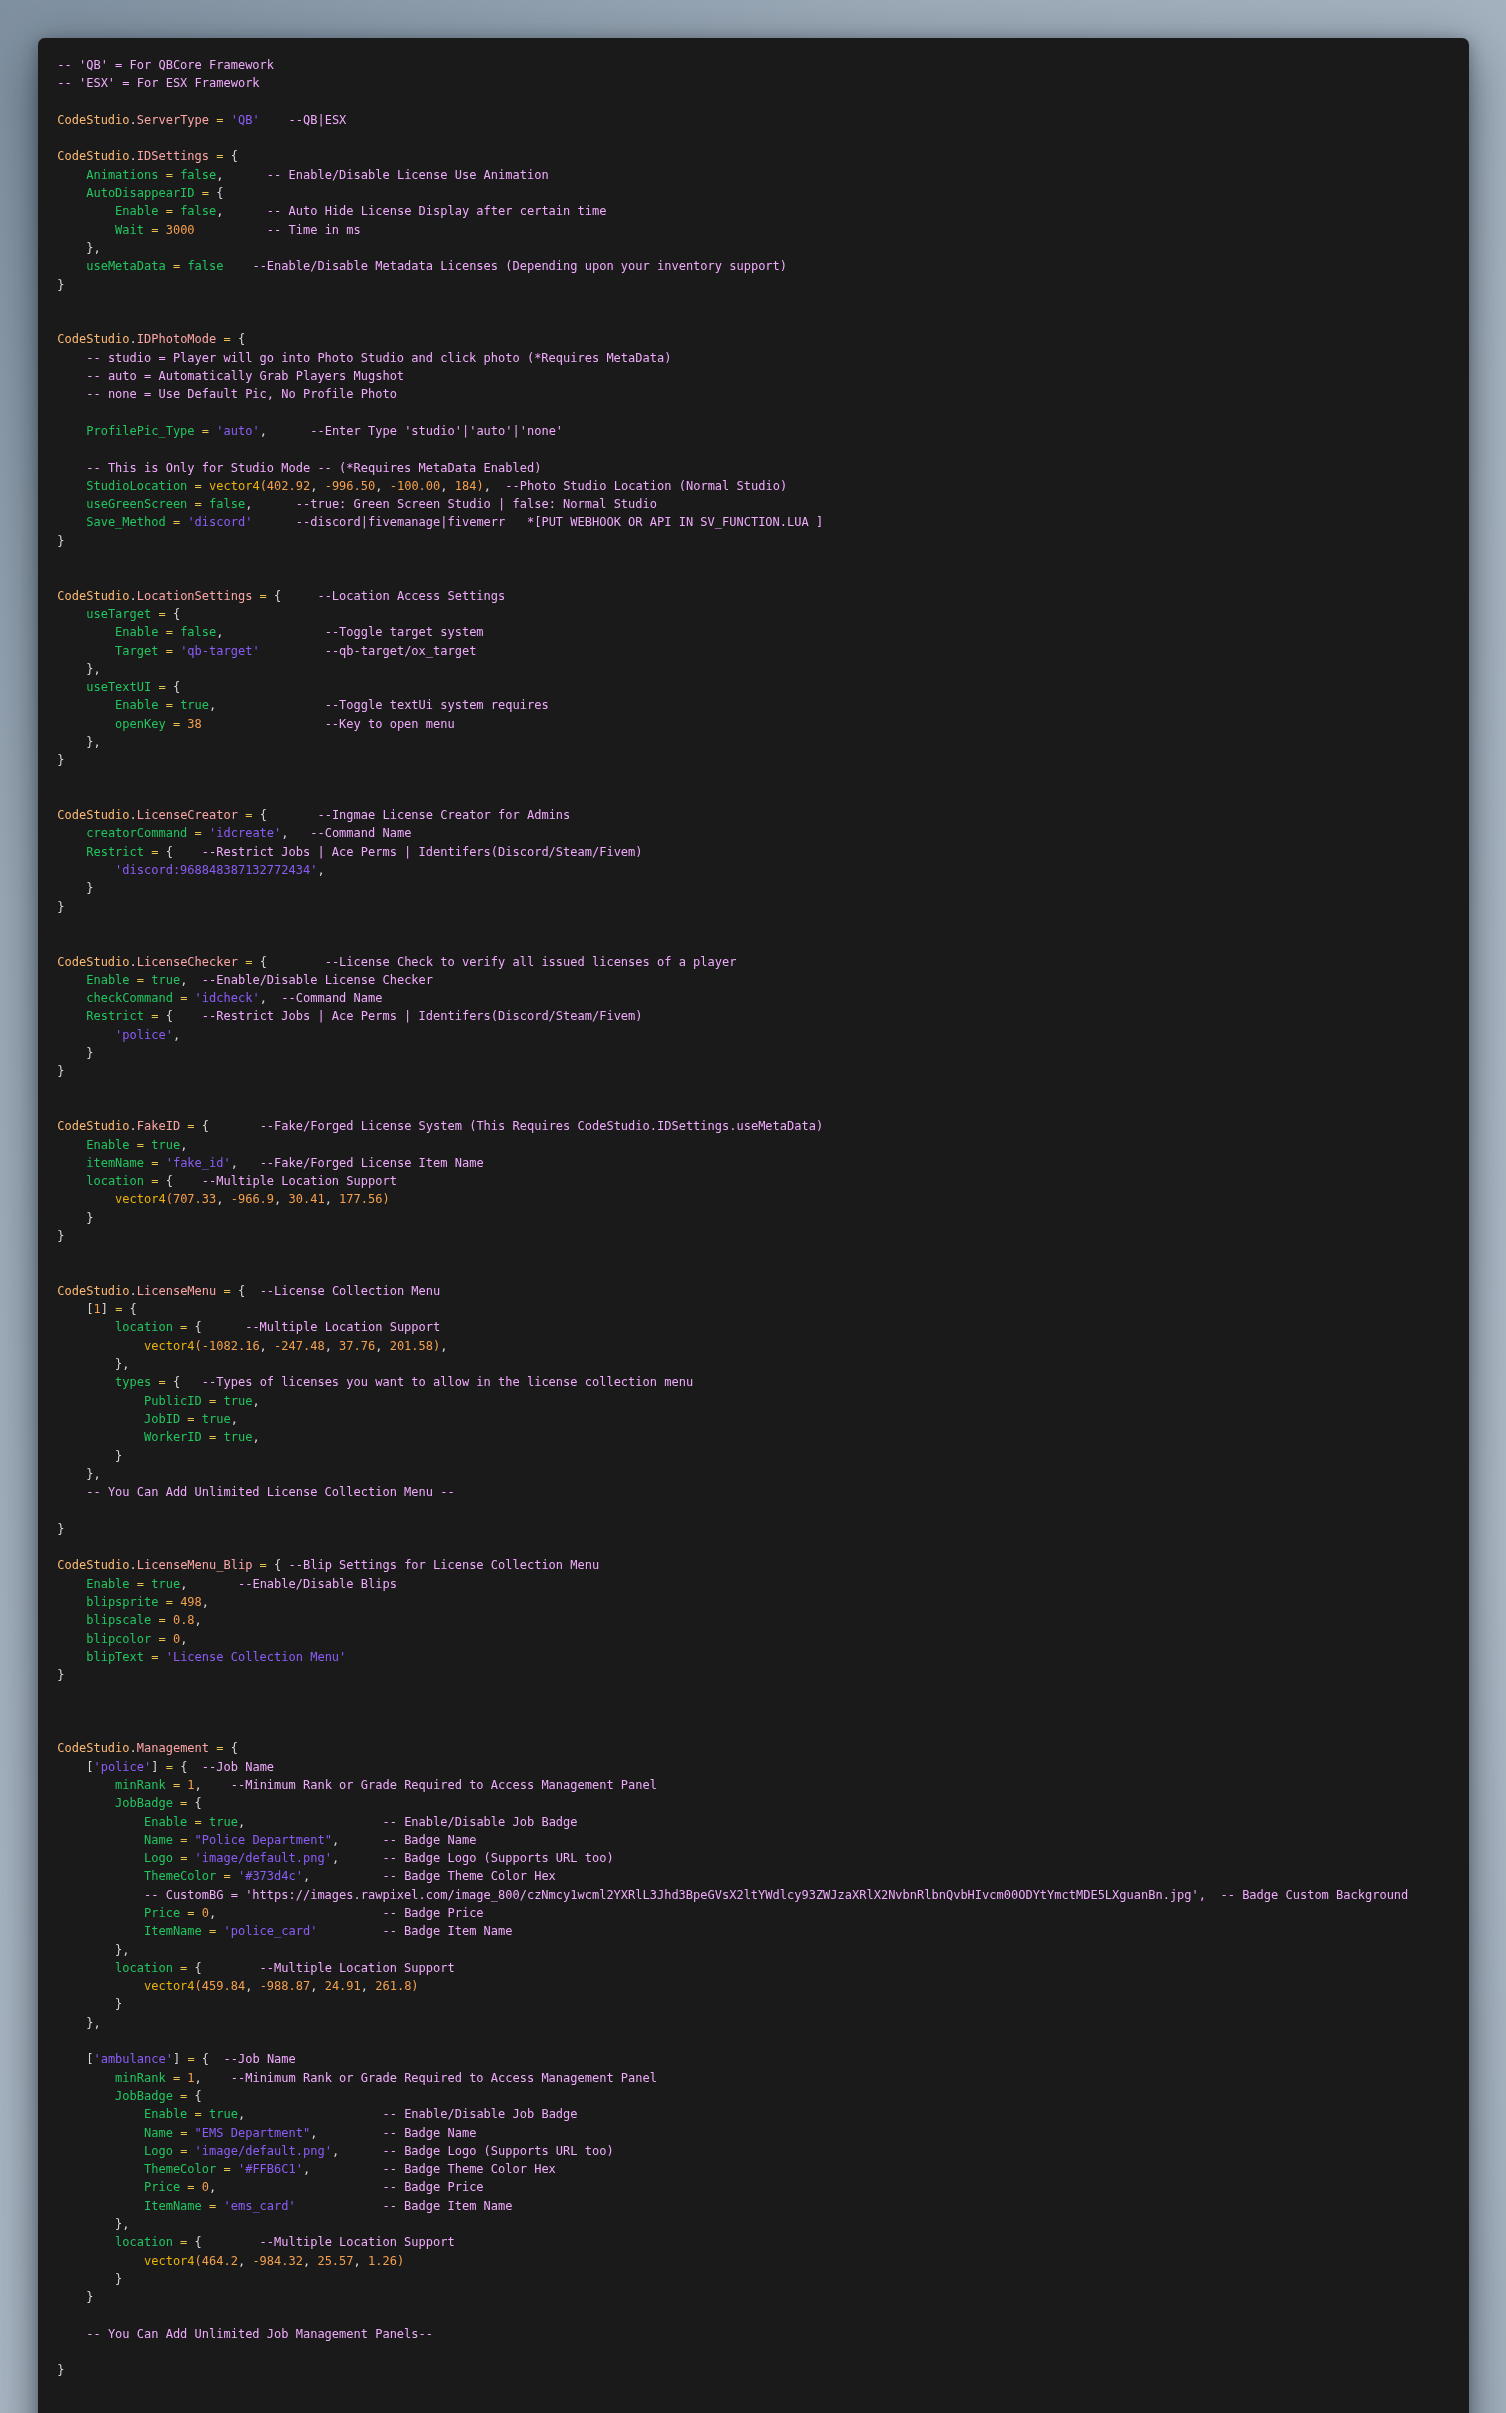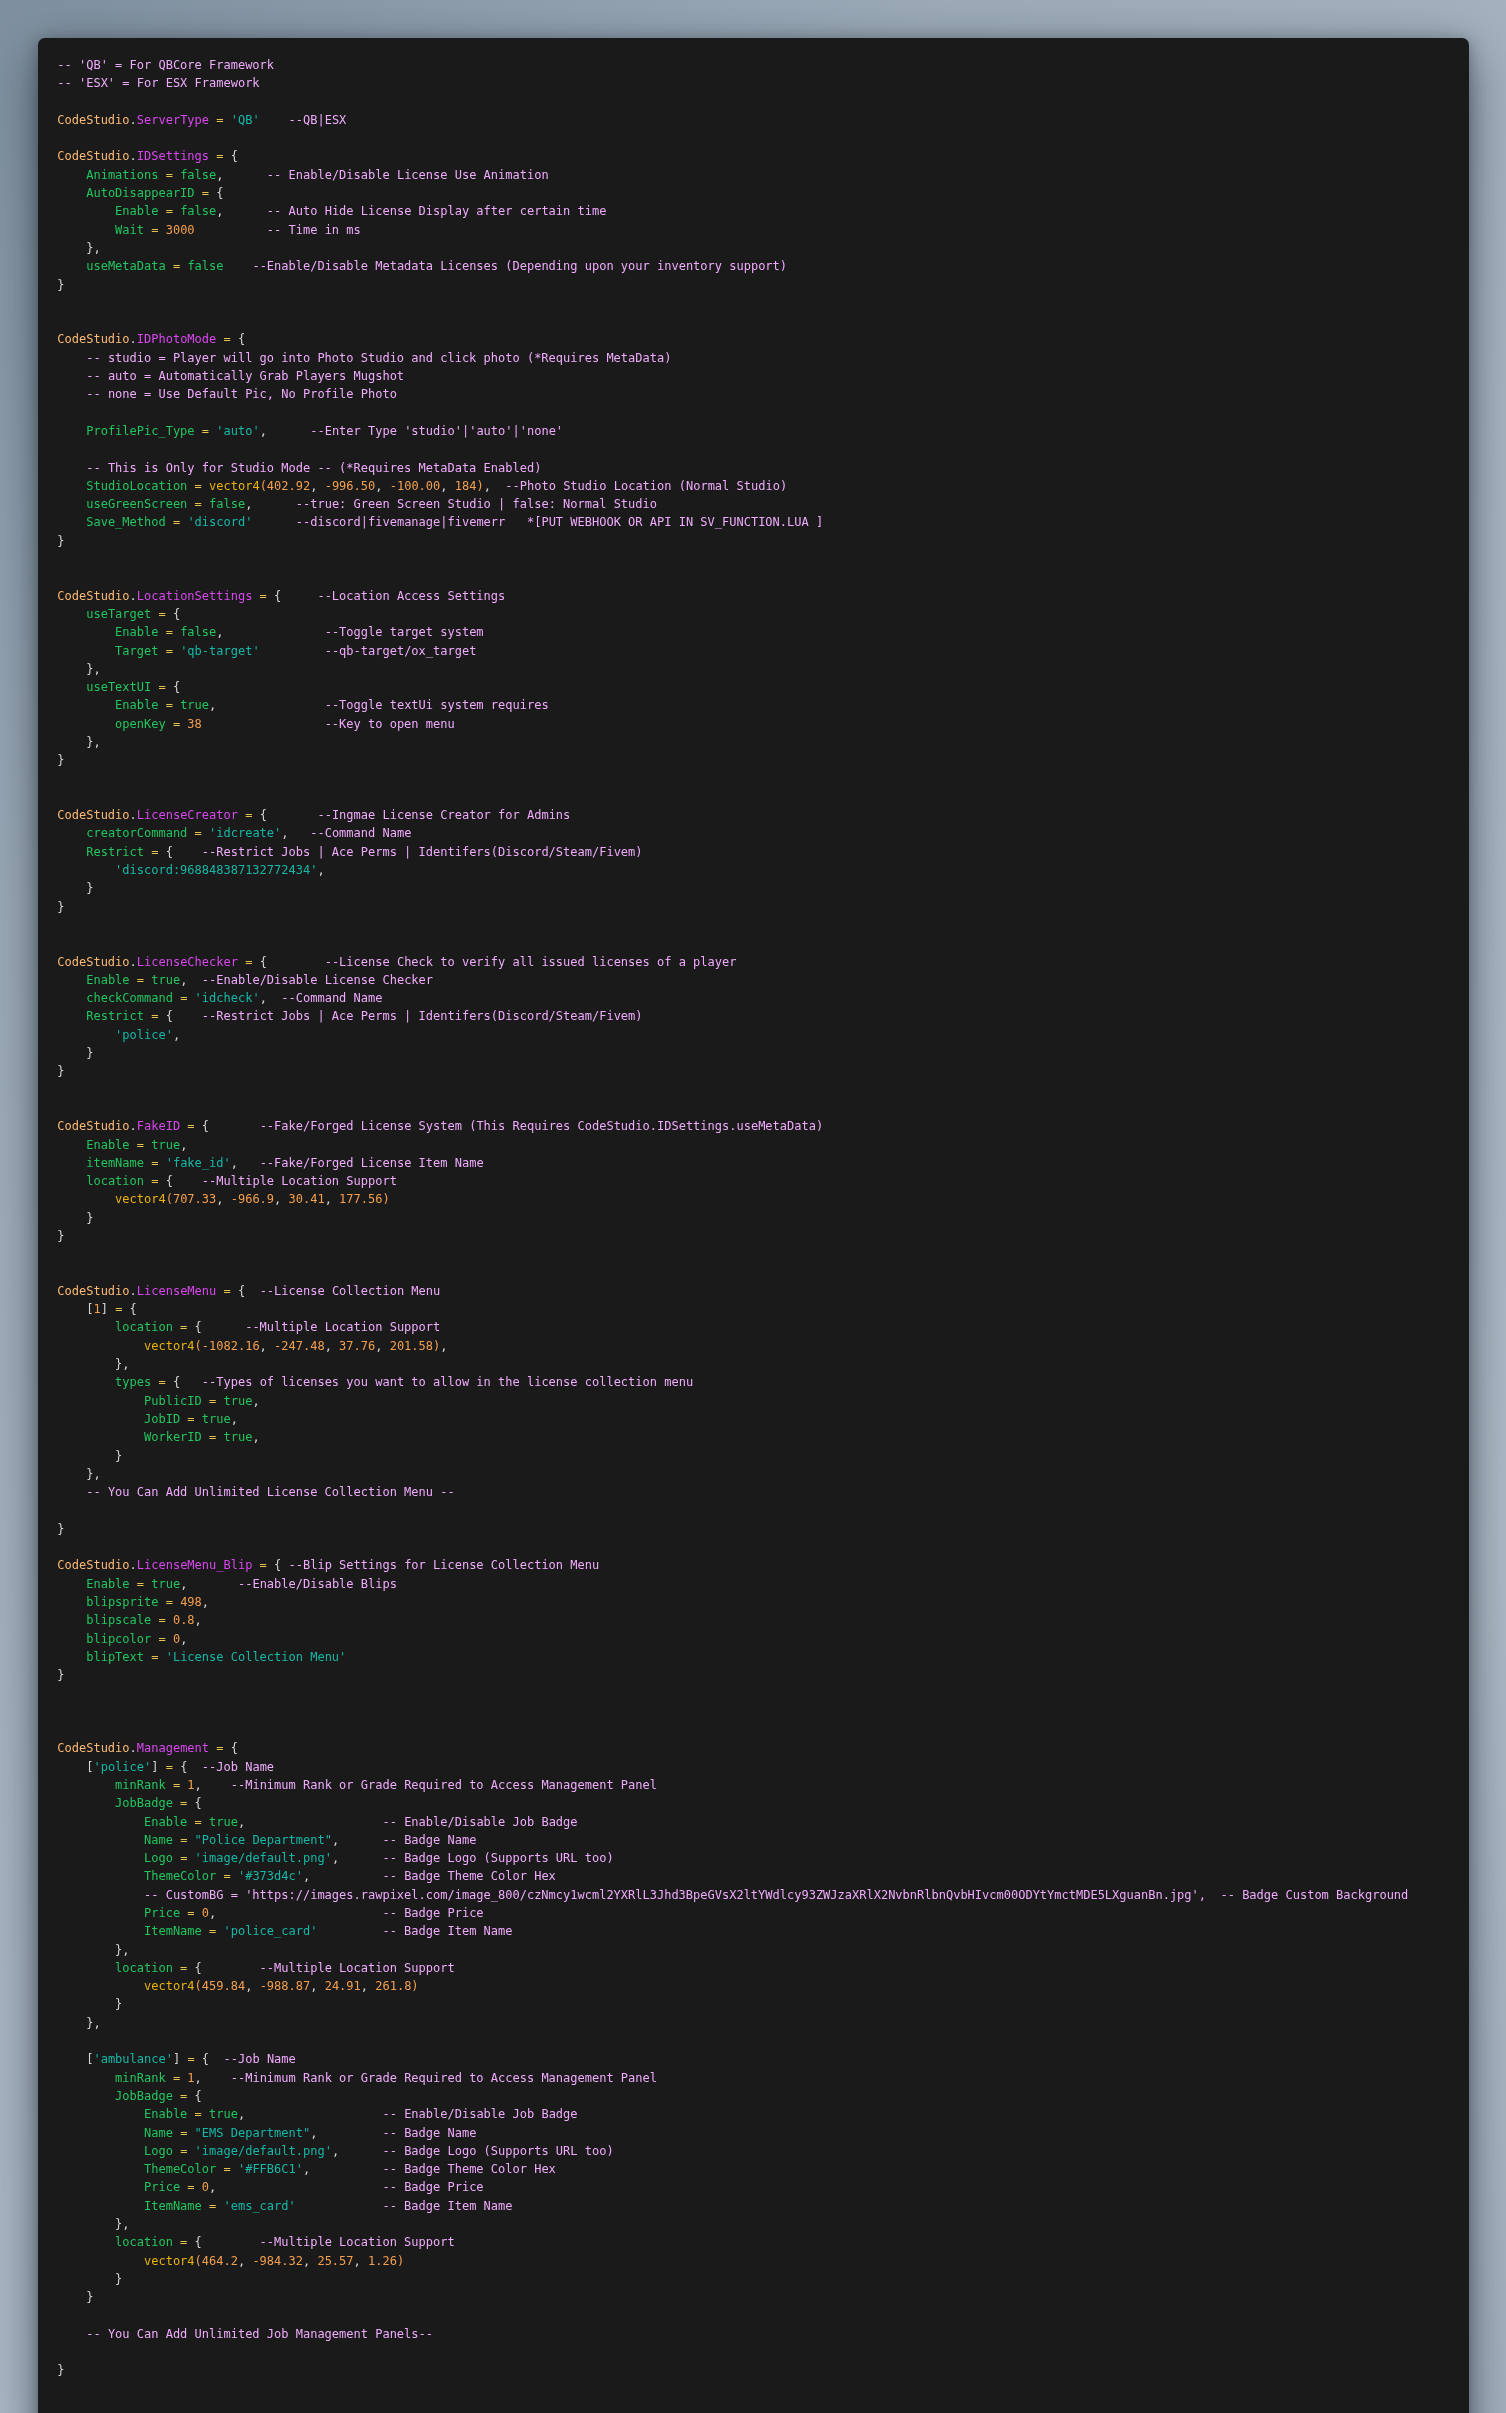--- a/index.html
+++ b/index.html
@@ -14,26 +14,26 @@
     box-shadow:0 16.4px 53px rgba(18,28,38,.55),0 3.9px 14.5px rgba(18,28,38,.35);
   }
   .code{
     margin:0;padding:18px 19.3px;
     font-size:12px;line-height:18.3px;white-space:pre;
     font-family:inherit;color:#d6d6d6;
   }
   .line{height:18.3px;}
   .tk-c{color:#f0abfc;}   
   .tk-r{color:#fdba74;}                      
-  .tk-b{color:#d946ef;}                      
+  .tk-b{color:#fca5a5;}                      
   .tk-k{color:#22c55e;}                      
   .tk-o{color:#e7c24f;}                      
   .tk-n{color:#f5a04d;text-align:center;}                      
   .tk-t{color:#22c55e;}                      
-  .tk-s{color:#14b8a6;}                      
+  .tk-s{color:#8b5cf6;}                      
   .tk-f{color:#eab308;}                      
   .tk-p{color:#d6d6d6;}                      
   .tk-w{color:#d6d6d6;}                      
 </style>
 </head>
 <body>
 
 <div class="panel">
   <pre class="code"><div class="line"><span class="tk-c">-- 'QB' = For QBCore Framework</span></div><div class="line"><span class="tk-c">-- 'ESX' = For ESX Framework</span></div><div class="line">&nbsp;</div><div class="line"><span class="tk-r">CodeStudio</span><span class="tk-p">.</span><span class="tk-b">ServerType</span><span class="tk-o"> = </span><span class="tk-s">'QB'</span><span class="tk-w">    </span><span class="tk-c">--QB|ESX</span></div><div class="line">&nbsp;</div><div class="line"><span class="tk-r">CodeStudio</span><span class="tk-p">.</span><span class="tk-b">IDSettings</span><span class="tk-o"> = </span><span class="tk-p">{</span></div><div class="line"><span class="tk-w">    </span><span class="tk-k">Animations</span><span class="tk-o"> = </span><span class="tk-t">false</span><span class="tk-p">,</span><span class="tk-w">      </span><span class="tk-c">-- Enable/Disable License Use Animation</span></div><div class="line"><span class="tk-w">    </span><span class="tk-k">AutoDisappearID</span><span class="tk-o"> = </span><span class="tk-p">{</span></div><div class="line"><span class="tk-w">        </span><span class="tk-k">Enable</span><span class="tk-o"> = </span><span class="tk-t">false</span><span class="tk-p">,</span><span class="tk-w">      </span><span class="tk-c">-- Auto Hide License Display after certain time</span></div><div class="line"><span class="tk-w">        </span><span class="tk-k">Wait</span><span class="tk-o"> = </span><span class="tk-n">3000</span><span class="tk-w">          </span><span class="tk-c">-- Time in ms</span></div><div class="line"><span class="tk-w">    </span><span class="tk-p">},</span></div><div class="line"><span class="tk-w">    </span><span class="tk-k">useMetaData</span><span class="tk-o"> = </span><span class="tk-t">false</span><span class="tk-w">    </span><span class="tk-c">--Enable/Disable Metadata Licenses (Depending upon your inventory support)</span></div><div class="line"><span class="tk-p">}</span></div><div class="line">&nbsp;</div><div class="line">&nbsp;</div><div class="line"><span class="tk-r">CodeStudio</span><span class="tk-p">.</span><span class="tk-b">IDPhotoMode</span><span class="tk-o"> = </span><span class="tk-p">{</span></div><div class="line"><span class="tk-w">    </span><span class="tk-c">-- studio = Player will go into Photo Studio and click photo (*Requires MetaData)</span></div><div class="line"><span class="tk-w">    </span><span class="tk-c">-- auto = Automatically Grab Players Mugshot</span></div><div class="line"><span class="tk-w">    </span><span class="tk-c">-- none = Use Default Pic, No Profile Photo</span></div><div class="line">&nbsp;</div><div class="line"><span class="tk-w">    </span><span class="tk-k">ProfilePic_Type</span><span class="tk-o"> = </span><span class="tk-s">'auto'</span><span class="tk-p">,</span><span class="tk-w">      </span><span class="tk-c">--Enter Type 'studio'|'auto'|'none'</span></div><div class="line">&nbsp;</div><div class="line"><span class="tk-w">    </span><span class="tk-c">-- This is Only for Studio Mode -- (*Requires MetaData Enabled)</span></div><div class="line"><span class="tk-w">    </span><span class="tk-k">StudioLocation</span><span class="tk-o"> = </span><span class="tk-f">vector4</span><span class="tk-n">(</span><span class="tk-n">402.92</span><span class="tk-p">, </span><span class="tk-n">-996.50</span><span class="tk-p">, </span><span class="tk-n">-100.00</span><span class="tk-p">, </span><span class="tk-n">184</span><span class="tk-n">)</span><span class="tk-p">,</span><span class="tk-w">  </span><span class="tk-c">--Photo Studio Location (Normal Studio)</span></div><div class="line"><span class="tk-w">    </span><span class="tk-k">useGreenScreen</span><span class="tk-o"> = </span><span class="tk-t">false</span><span class="tk-p">,</span><span class="tk-w">      </span><span class="tk-c">--true: Green Screen Studio | false: Normal Studio</span></div><div class="line"><span class="tk-w">    </span><span class="tk-k">Save_Method</span><span class="tk-o"> = </span><span class="tk-s">'discord'</span><span class="tk-w">      </span><span class="tk-c">--discord|fivemanage|fivemerr   *[PUT WEBHOOK OR API IN SV_FUNCTION.LUA ]</span></div><div class="line"><span class="tk-p">}</span></div><div class="line">&nbsp;</div><div class="line">&nbsp;</div><div class="line"><span class="tk-r">CodeStudio</span><span class="tk-p">.</span><span class="tk-b">LocationSettings</span><span class="tk-o"> = </span><span class="tk-p">{</span><span class="tk-w">     </span><span class="tk-c">--Location Access Settings</span></div><div class="line"><span class="tk-w">    </span><span class="tk-k">useTarget</span><span class="tk-o"> = </span><span class="tk-p">{</span></div><div class="line"><span class="tk-w">        </span><span class="tk-k">Enable</span><span class="tk-o"> = </span><span class="tk-t">false</span><span class="tk-p">,</span><span class="tk-w">              </span><span class="tk-c">--Toggle target system</span></div><div class="line"><span class="tk-w">        </span><span class="tk-k">Target</span><span class="tk-o"> = </span><span class="tk-s">'qb-target'</span><span class="tk-w">         </span><span class="tk-c">--qb-target/ox_target</span></div><div class="line"><span class="tk-w">    </span><span class="tk-p">},</span></div><div class="line"><span class="tk-w">    </span><span class="tk-k">useTextUI</span><span class="tk-o"> = </span><span class="tk-p">{</span></div><div class="line"><span class="tk-w">        </span><span class="tk-k">Enable</span><span class="tk-o"> = </span><span class="tk-t">true</span><span class="tk-p">,</span><span class="tk-w">               </span><span class="tk-c">--Toggle textUi system requires</span></div><div class="line"><span class="tk-w">        </span><span class="tk-k">openKey</span><span class="tk-o"> = </span><span class="tk-n">38</span><span class="tk-w">                 </span><span class="tk-c">--Key to open menu</span></div><div class="line"><span class="tk-w">    </span><span class="tk-p">},</span></div><div class="line"><span class="tk-p">}</span></div><div class="line">&nbsp;</div><div class="line">&nbsp;</div><div class="line"><span class="tk-r">CodeStudio</span><span class="tk-p">.</span><span class="tk-b">LicenseCreator</span><span class="tk-o"> = </span><span class="tk-p">{</span><span class="tk-w">       </span><span class="tk-c">--Ingmae License Creator for Admins</span></div><div class="line"><span class="tk-w">    </span><span class="tk-k">creatorCommand</span><span class="tk-o"> = </span><span class="tk-s">'idcreate'</span><span class="tk-p">,</span><span class="tk-w">   </span><span class="tk-c">--Command Name</span></div><div class="line"><span class="tk-w">    </span><span class="tk-k">Restrict</span><span class="tk-o"> = </span><span class="tk-p">{</span><span class="tk-w">    </span><span class="tk-c">--Restrict Jobs | Ace Perms | Identifers(Discord/Steam/Fivem)</span></div><div class="line"><span class="tk-w">        </span><span class="tk-s">'discord:968848387132772434'</span><span class="tk-p">,</span></div><div class="line"><span class="tk-w">    </span><span class="tk-p">}</span></div><div class="line"><span class="tk-p">}</span></div><div class="line">&nbsp;</div><div class="line">&nbsp;</div><div class="line"><span class="tk-r">CodeStudio</span><span class="tk-p">.</span><span class="tk-b">LicenseChecker</span><span class="tk-o"> = </span><span class="tk-p">{</span><span class="tk-w">        </span><span class="tk-c">--License Check to verify all issued licenses of a player</span></div><div class="line"><span class="tk-w">    </span><span class="tk-k">Enable</span><span class="tk-o"> = </span><span class="tk-t">true</span><span class="tk-p">,</span><span class="tk-w">  </span><span class="tk-c">--Enable/Disable License Checker</span></div><div class="line"><span class="tk-w">    </span><span class="tk-k">checkCommand</span><span class="tk-o"> = </span><span class="tk-s">'idcheck'</span><span class="tk-p">,</span><span class="tk-w">  </span><span class="tk-c">--Command Name</span></div><div class="line"><span class="tk-w">    </span><span class="tk-k">Restrict</span><span class="tk-o"> = </span><span class="tk-p">{</span><span class="tk-w">    </span><span class="tk-c">--Restrict Jobs | Ace Perms | Identifers(Discord/Steam/Fivem)</span></div><div class="line"><span class="tk-w">        </span><span class="tk-s">'police'</span><span class="tk-p">,</span></div><div class="line"><span class="tk-w">    </span><span class="tk-p">}</span></div><div class="line"><span class="tk-p">}</span></div><div class="line">&nbsp;</div><div class="line">&nbsp;</div><div class="line"><span class="tk-r">CodeStudio</span><span class="tk-p">.</span><span class="tk-b">FakeID</span><span class="tk-o"> = </span><span class="tk-p">{</span><span class="tk-w">       </span><span class="tk-c">--Fake/Forged License System (This Requires CodeStudio.IDSettings.useMetaData)</span></div><div class="line"><span class="tk-w">    </span><span class="tk-k">Enable</span><span class="tk-o"> = </span><span class="tk-t">true</span><span class="tk-p">,</span></div><div class="line"><span class="tk-w">    </span><span class="tk-k">itemName</span><span class="tk-o"> = </span><span class="tk-s">'fake_id'</span><span class="tk-p">,</span><span class="tk-w">   </span><span class="tk-c">--Fake/Forged License Item Name</span></div><div class="line"><span class="tk-w">    </span><span class="tk-k">location</span><span class="tk-o"> = </span><span class="tk-p">{</span><span class="tk-w">    </span><span class="tk-c">--Multiple Location Support</span></div><div class="line"><span class="tk-w">        </span><span class="tk-f">vector4</span><span class="tk-n">(</span><span class="tk-n">707.33</span><span class="tk-p">, </span><span class="tk-n">-966.9</span><span class="tk-p">, </span><span class="tk-n">30.41</span><span class="tk-p">, </span><span class="tk-n">177.56</span><span class="tk-n">)</span></div><div class="line"><span class="tk-w">    </span><span class="tk-p">}</span></div><div class="line"><span class="tk-p">}</span></div><div class="line">&nbsp;</div><div class="line">&nbsp;</div><div class="line"><span class="tk-r">CodeStudio</span><span class="tk-p">.</span><span class="tk-b">LicenseMenu</span><span class="tk-o"> = </span><span class="tk-p">{</span><span class="tk-w">  </span><span class="tk-c">--License Collection Menu</span></div><div class="line"><span class="tk-w">    </span><span class="tk-p">[</span><span class="tk-n">1</span><span class="tk-p">]</span><span class="tk-o"> = </span><span class="tk-p">{</span></div><div class="line"><span class="tk-w">        </span><span class="tk-k">location</span><span class="tk-o"> = </span><span class="tk-p">{</span><span class="tk-w">      </span><span class="tk-c">--Multiple Location Support</span></div><div class="line"><span class="tk-w">            </span><span class="tk-f">vector4</span><span class="tk-n">(</span><span class="tk-n">-1082.16</span><span class="tk-p">, </span><span class="tk-n">-247.48</span><span class="tk-p">, </span><span class="tk-n">37.76</span><span class="tk-p">, </span><span class="tk-n">201.58</span><span class="tk-n">)</span><span class="tk-p">,</span></div><div class="line"><span class="tk-w">        </span><span class="tk-p">},</span></div><div class="line"><span class="tk-w">        </span><span class="tk-k">types</span><span class="tk-o"> = </span><span class="tk-p">{</span><span class="tk-w">   </span><span class="tk-c">--Types of licenses you want to allow in the license collection menu</span></div><div class="line"><span class="tk-w">            </span><span class="tk-k">PublicID</span><span class="tk-o"> = </span><span class="tk-t">true</span><span class="tk-p">,</span></div><div class="line"><span class="tk-w">            </span><span class="tk-k">JobID</span><span class="tk-o"> = </span><span class="tk-t">true</span><span class="tk-p">,</span></div><div class="line"><span class="tk-w">            </span><span class="tk-k">WorkerID</span><span class="tk-o"> = </span><span class="tk-t">true</span><span class="tk-p">,</span></div><div class="line"><span class="tk-w">        </span><span class="tk-p">}</span></div><div class="line"><span class="tk-w">    </span><span class="tk-p">},</span></div><div class="line"><span class="tk-w">    </span><span class="tk-c">-- You Can Add Unlimited License Collection Menu --</span></div><div class="line">&nbsp;</div><div class="line"><span class="tk-p">}</span></div><div class="line">&nbsp;</div><div class="line"><span class="tk-r">CodeStudio</span><span class="tk-p">.</span><span class="tk-b">LicenseMenu_Blip</span><span class="tk-o"> = </span><span class="tk-p">{</span><span class="tk-w"> </span><span class="tk-c">--Blip Settings for License Collection Menu</span></div><div class="line"><span class="tk-w">    </span><span class="tk-k">Enable</span><span class="tk-o"> = </span><span class="tk-t">true</span><span class="tk-p">,</span><span class="tk-w">       </span><span class="tk-c">--Enable/Disable Blips</span></div><div class="line"><span class="tk-w">    </span><span class="tk-k">blipsprite</span><span class="tk-o"> = </span><span class="tk-n">498</span><span class="tk-p">,</span></div><div class="line"><span class="tk-w">    </span><span class="tk-k">blipscale</span><span class="tk-o"> = </span><span class="tk-n">0.8</span><span class="tk-p">,</span></div><div class="line"><span class="tk-w">    </span><span class="tk-k">blipcolor</span><span class="tk-o"> = </span><span class="tk-n">0</span><span class="tk-p">,</span></div><div class="line"><span class="tk-w">    </span><span class="tk-k">blipText</span><span class="tk-o"> = </span><span class="tk-s">'License Collection Menu'</span></div><div class="line"><span class="tk-p">}</span></div><div class="line">&nbsp;</div><div class="line">&nbsp;</div><div class="line">&nbsp;</div><div class="line"><span class="tk-r">CodeStudio</span><span class="tk-p">.</span><span class="tk-b">Management</span><span class="tk-o"> = </span><span class="tk-p">{</span></div><div class="line"><span class="tk-w">    </span><span class="tk-p">[</span><span class="tk-s">'police'</span><span class="tk-p">]</span><span class="tk-o"> = </span><span class="tk-p">{</span><span class="tk-w">  </span><span class="tk-c">--Job Name</span></div><div class="line"><span class="tk-w">        </span><span class="tk-k">minRank</span><span class="tk-o"> = </span><span class="tk-n">1</span><span class="tk-p">,</span><span class="tk-w">    </span><span class="tk-c">--Minimum Rank or Grade Required to Access Management Panel</span></div><div class="line"><span class="tk-w">        </span><span class="tk-k">JobBadge</span><span class="tk-o"> = </span><span class="tk-p">{</span></div><div class="line"><span class="tk-w">            </span><span class="tk-k">Enable</span><span class="tk-o"> = </span><span class="tk-t">true</span><span class="tk-p">,</span><span class="tk-w">                   </span><span class="tk-c">-- Enable/Disable Job Badge</span></div><div class="line"><span class="tk-w">            </span><span class="tk-k">Name</span><span class="tk-o"> = </span><span class="tk-s">"Police Department"</span><span class="tk-p">,</span><span class="tk-w">      </span><span class="tk-c">-- Badge Name</span></div><div class="line"><span class="tk-w">            </span><span class="tk-k">Logo</span><span class="tk-o"> = </span><span class="tk-s">'image/default.png'</span><span class="tk-p">,</span><span class="tk-w">      </span><span class="tk-c">-- Badge Logo (Supports URL too)</span></div><div class="line"><span class="tk-w">            </span><span class="tk-k">ThemeColor</span><span class="tk-o"> = </span><span class="tk-s">'#373d4c'</span><span class="tk-p">,</span><span class="tk-w">          </span><span class="tk-c">-- Badge Theme Color Hex</span></div><div class="line"><span class="tk-w">            </span><span class="tk-c">-- CustomBG = 'https://images.rawpixel.com/image_800/czNmcy1wcml2YXRlL3Jhd3BpeGVsX2ltYWdlcy93ZWJzaXRlX2NvbnRlbnQvbHIvcm00ODYtYmctMDE5LXguanBn.jpg',  -- Badge Custom Background</span></div><div class="line"><span class="tk-w">            </span><span class="tk-k">Price</span><span class="tk-o"> = </span><span class="tk-n">0</span><span class="tk-p">,</span><span class="tk-w">                       </span><span class="tk-c">-- Badge Price</span></div><div class="line"><span class="tk-w">            </span><span class="tk-k">ItemName</span><span class="tk-o"> = </span><span class="tk-s">'police_card'</span><span class="tk-w">         </span><span class="tk-c">-- Badge Item Name</span></div><div class="line"><span class="tk-w">        </span><span class="tk-p">},</span></div><div class="line"><span class="tk-w">        </span><span class="tk-k">location</span><span class="tk-o"> = </span><span class="tk-p">{</span><span class="tk-w">        </span><span class="tk-c">--Multiple Location Support</span></div><div class="line"><span class="tk-w">            </span><span class="tk-f">vector4</span><span class="tk-n">(</span><span class="tk-n">459.84</span><span class="tk-p">, </span><span class="tk-n">-988.87</span><span class="tk-p">, </span><span class="tk-n">24.91</span><span class="tk-p">, </span><span class="tk-n">261.8</span><span class="tk-n">)</span></div><div class="line"><span class="tk-w">        </span><span class="tk-p">}</span></div><div class="line"><span class="tk-w">    </span><span class="tk-p">},</span></div><div class="line">&nbsp;</div><div class="line"><span class="tk-w">    </span><span class="tk-p">[</span><span class="tk-s">'ambulance'</span><span class="tk-p">]</span><span class="tk-o"> = </span><span class="tk-p">{</span><span class="tk-w">  </span><span class="tk-c">--Job Name</span></div><div class="line"><span class="tk-w">        </span><span class="tk-k">minRank</span><span class="tk-o"> = </span><span class="tk-n">1</span><span class="tk-p">,</span><span class="tk-w">    </span><span class="tk-c">--Minimum Rank or Grade Required to Access Management Panel</span></div><div class="line"><span class="tk-w">        </span><span class="tk-k">JobBadge</span><span class="tk-o"> = </span><span class="tk-p">{</span></div><div class="line"><span class="tk-w">            </span><span class="tk-k">Enable</span><span class="tk-o"> = </span><span class="tk-t">true</span><span class="tk-p">,</span><span class="tk-w">                   </span><span class="tk-c">-- Enable/Disable Job Badge</span></div><div class="line"><span class="tk-w">            </span><span class="tk-k">Name</span><span class="tk-o"> = </span><span class="tk-s">"EMS Department"</span><span class="tk-p">,</span><span class="tk-w">         </span><span class="tk-c">-- Badge Name</span></div><div class="line"><span class="tk-w">            </span><span class="tk-k">Logo</span><span class="tk-o"> = </span><span class="tk-s">'image/default.png'</span><span class="tk-p">,</span><span class="tk-w">      </span><span class="tk-c">-- Badge Logo (Supports URL too)</span></div><div class="line"><span class="tk-w">            </span><span class="tk-k">ThemeColor</span><span class="tk-o"> = </span><span class="tk-s">'#FFB6C1'</span><span class="tk-p">,</span><span class="tk-w">          </span><span class="tk-c">-- Badge Theme Color Hex</span></div><div class="line"><span class="tk-w">            </span><span class="tk-k">Price</span><span class="tk-o"> = </span><span class="tk-n">0</span><span class="tk-p">,</span><span class="tk-w">                       </span><span class="tk-c">-- Badge Price</span></div><div class="line"><span class="tk-w">            </span><span class="tk-k">ItemName</span><span class="tk-o"> = </span><span class="tk-s">'ems_card'</span><span class="tk-w">            </span><span class="tk-c">-- Badge Item Name</span></div><div class="line"><span class="tk-w">        </span><span class="tk-p">},</span></div><div class="line"><span class="tk-w">        </span><span class="tk-k">location</span><span class="tk-o"> = </span><span class="tk-p">{</span><span class="tk-w">        </span><span class="tk-c">--Multiple Location Support</span></div><div class="line"><span class="tk-w">            </span><span class="tk-f">vector4</span><span class="tk-n">(</span><span class="tk-n">464.2</span><span class="tk-p">, </span><span class="tk-n">-984.32</span><span class="tk-p">, </span><span class="tk-n">25.57</span><span class="tk-p">, </span><span class="tk-n">1.26</span><span class="tk-n">)</span></div><div class="line"><span class="tk-w">        </span><span class="tk-p">}</span></div><div class="line"><span class="tk-w">    </span><span class="tk-p">}</span></div><div class="line">&nbsp;</div><div class="line"><span class="tk-w">    </span><span class="tk-c">-- You Can Add Unlimited Job Management Panels--</span></div><div class="line">&nbsp;</div><div class="line"><span class="tk-p">}</span></div><div class="line">&nbsp;</div><div class="line">&nbsp;</div></pre>
 </div>

